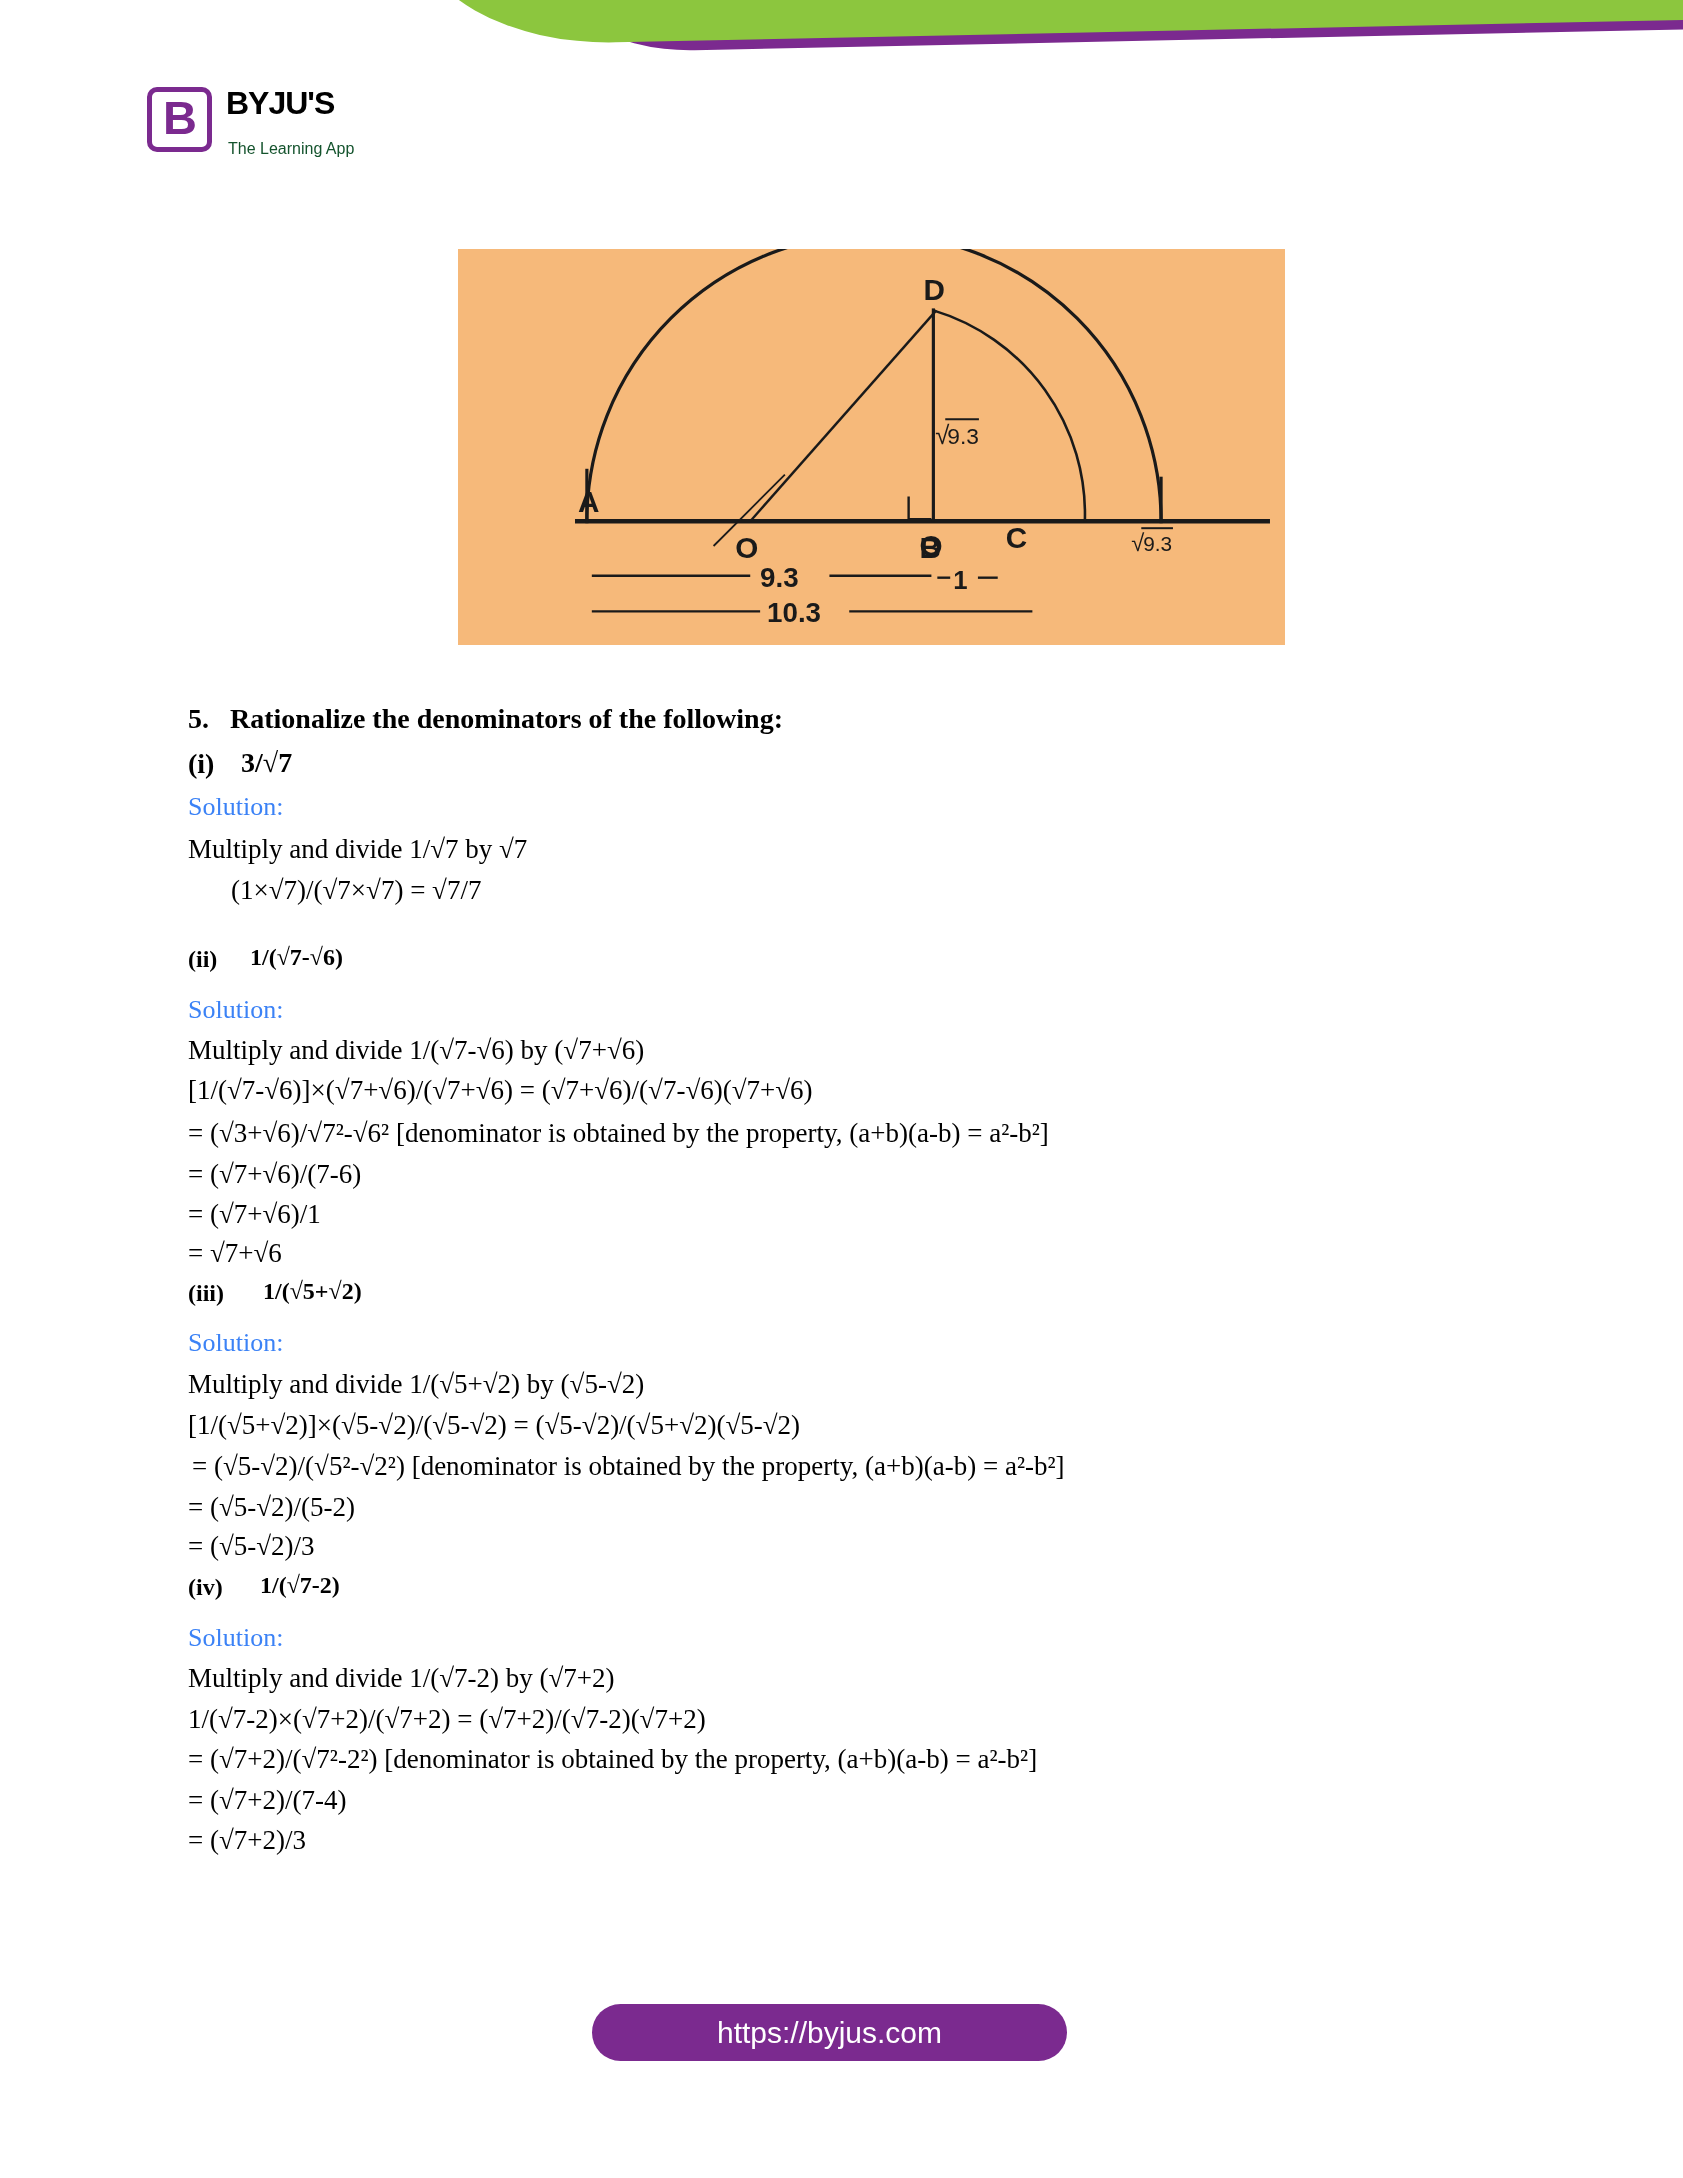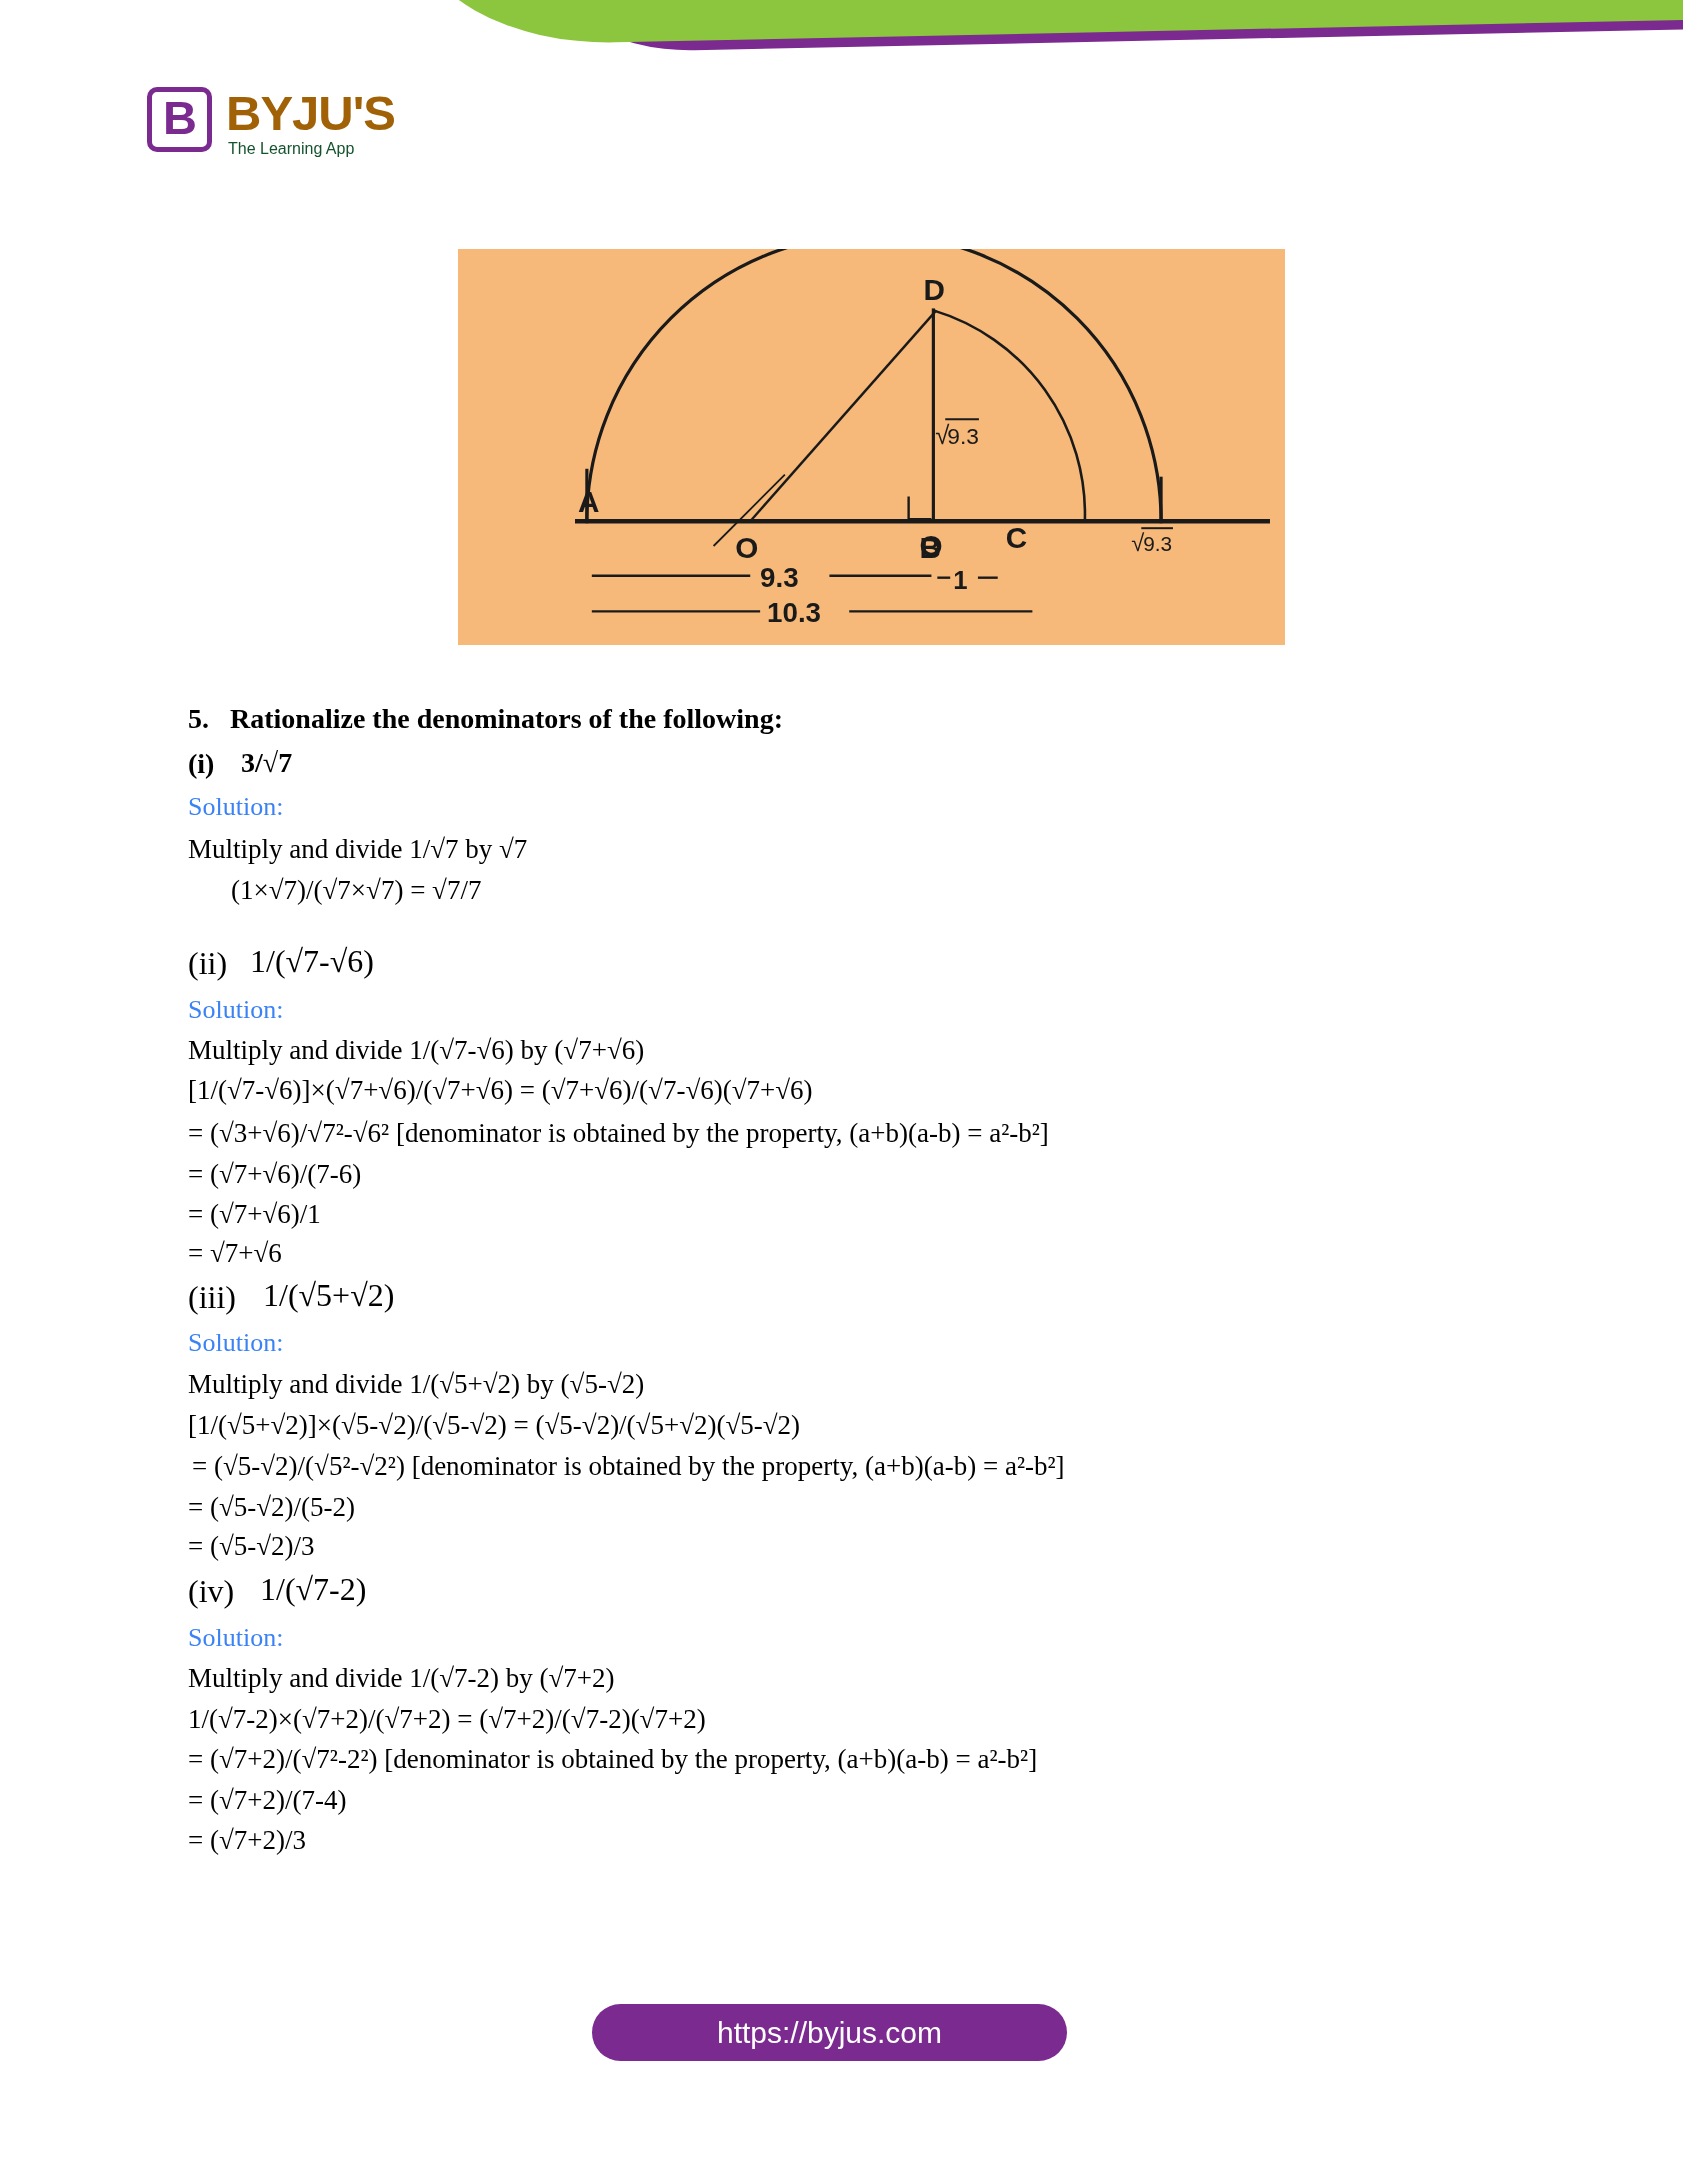--- a/index.html
+++ b/index.html
@@ -75,23 +75,23 @@
     font-weight: bold;
     font-size: 47px;
     color: #7b2a8f;
   }
   .logo-name {
     position: absolute;
     left: 79px;
     top: -2px;
     font-family: "Liberation Sans", sans-serif;
     font-weight: bold;
-    font-size: 49px;
+    font-size: 32px;
     letter-spacing: -1px;
-    color: #a16207;
+    color: #000000;
   }
   .logo-tag {
     position: absolute;
     left: 81px;
     top: 53px;
     font-family: "Liberation Sans", sans-serif;
     font-size: 16px;
     color: #14532d;
   }
   .page-title {
@@ -129,22 +129,22 @@
     font-family: "Liberation Serif", serif;
     font-size: 27px;
     line-height: 1;
     color: #000000;
   }
   .q-head {
     font-weight: bold;
     font-size: 28px;
   }
   .sub-head {
-    font-weight: normal;
-    font-size: 32px;
+    font-weight: bold;
+    font-size: 24px;
   }
   .soln {
     color: #3b82f6;
     font-size: 26px;
   }
 
   
   .footer-btn {
     position: absolute;
     left: 592px;

